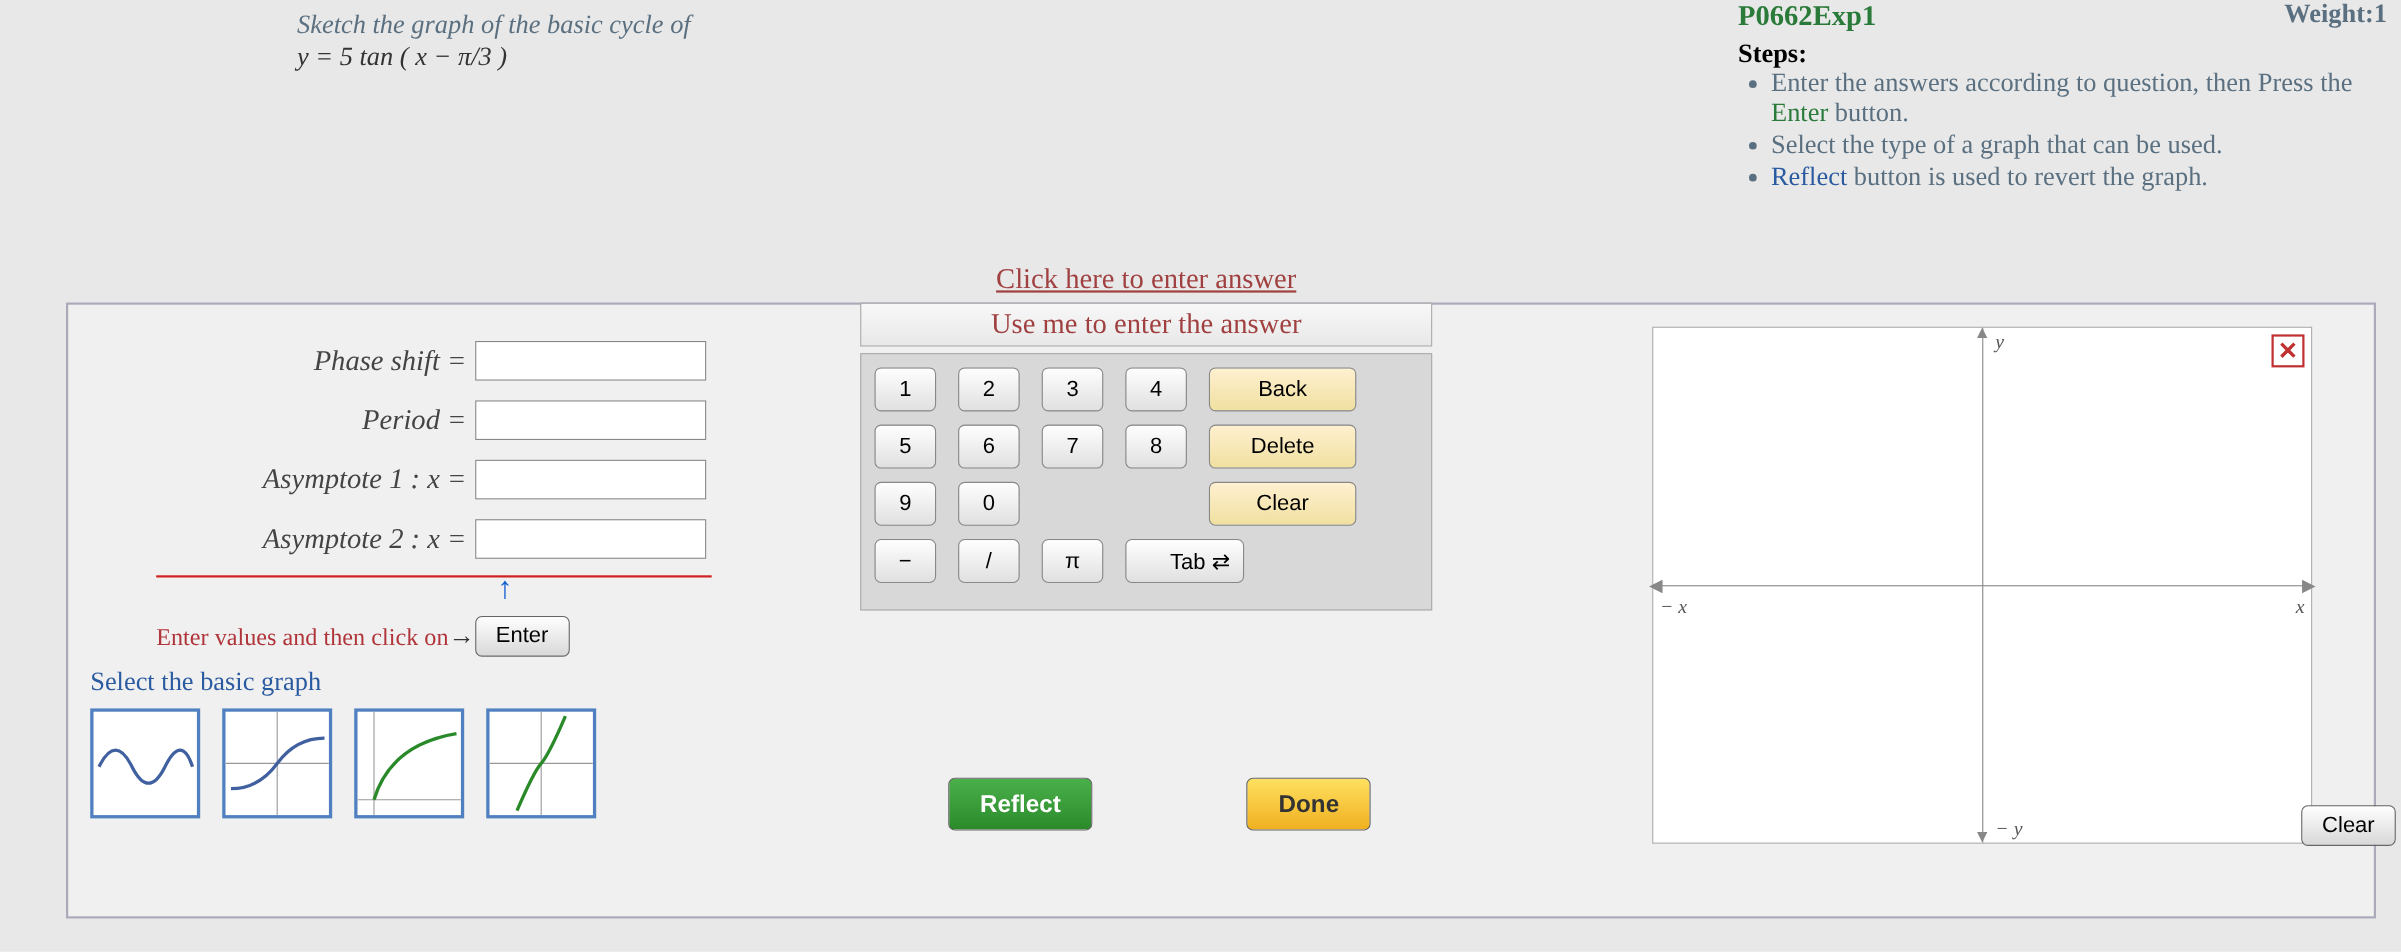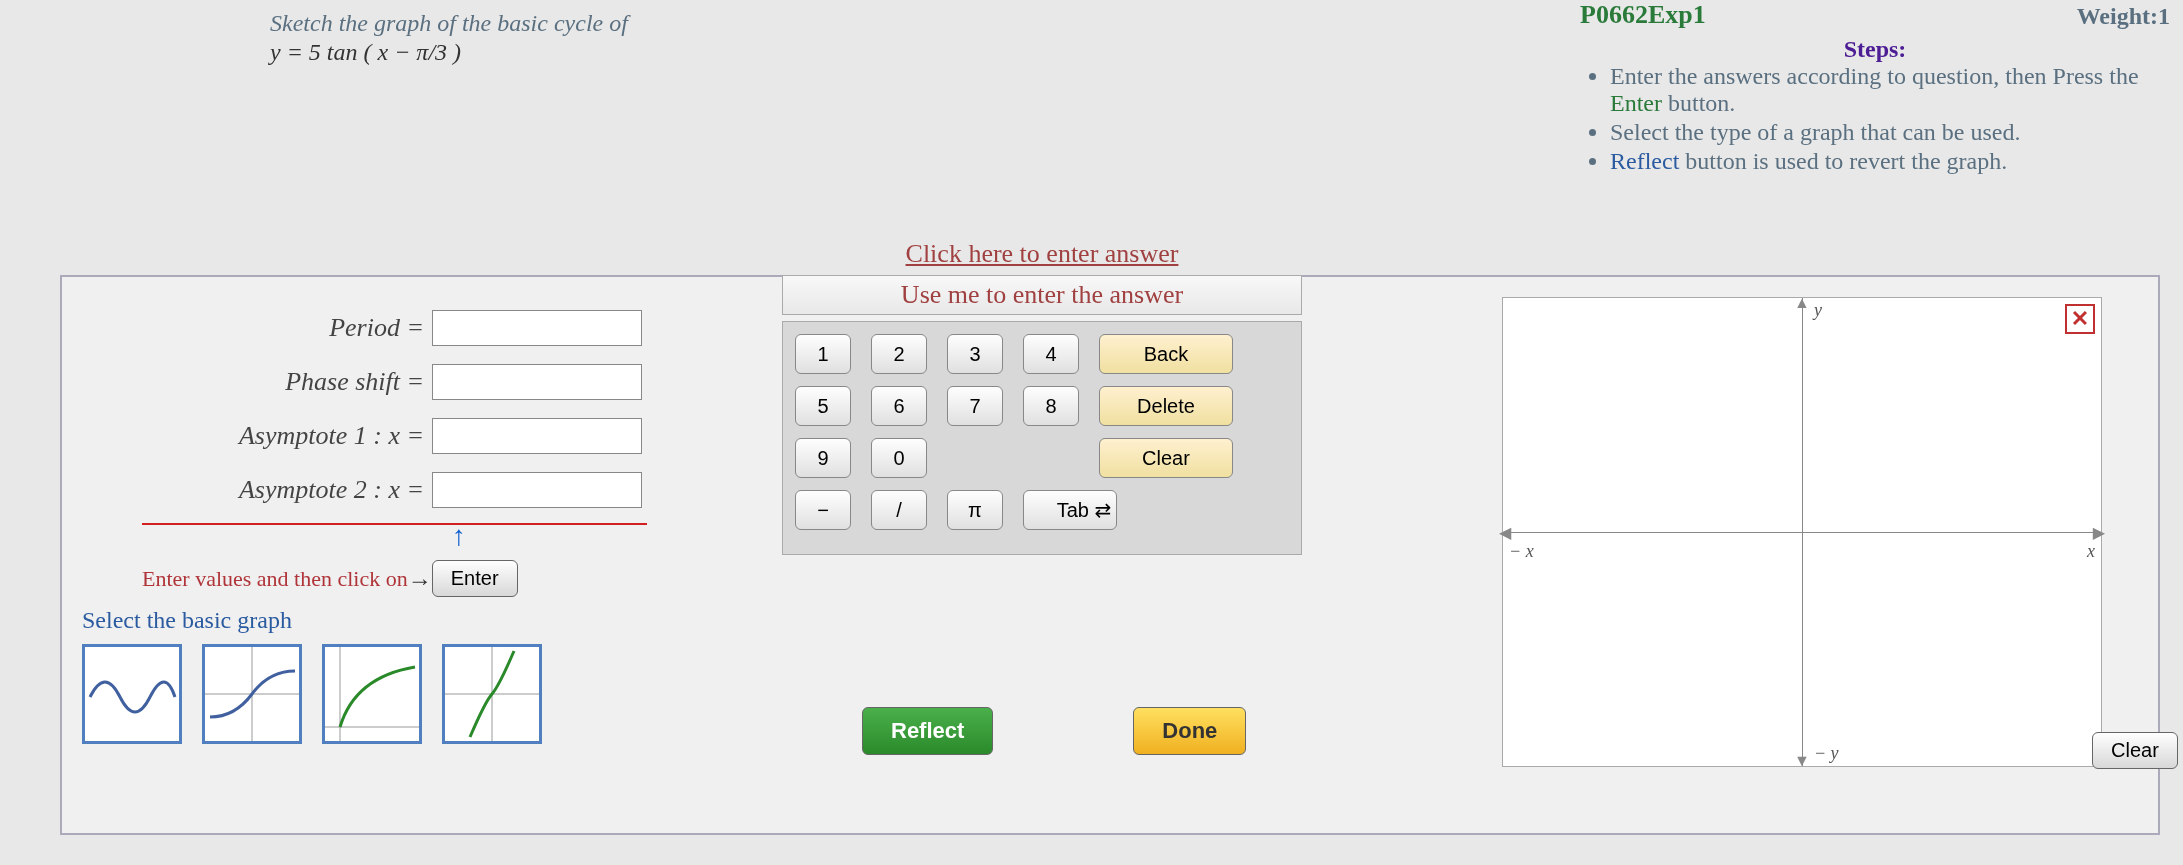--- a/index.html
+++ b/index.html
@@ -24,24 +24,24 @@
       font-style: italic;
       margin-top: 2px;
     }
     .info-area {
       position: absolute;
       left: 1580px;
       top: 0px;
       width: 590px;
       color: #5a7080;
     }
-    .info-row1 { display: flex; justify-content: space-between; align-items: flex-end; }
+    .info-row1 { display: flex; justify-content: space-between; }
     .problem-id { color: #2a7a3a; font-weight: bold; font-size: 26px; }
     .weight { color: #5a7080; font-weight: bold; }
-    .steps-label { color: #4c1d95; font-weight: bold; margin-top: 6px; text-align: center; }
+    .steps-label { color: #000000; font-weight: bold; margin-top: 6px; }
     .info-area ul { list-style: disc; margin-left: 30px; color: #5a7080; }
     .info-area li { margin-bottom: 2px; font-size: 24px; }
     .link-green { color: #2a7a3a; }
     .link-blue { color: #2a5aa0; }
 
     .main-box {
       position: absolute;
       left: 60px;
       top: 275px;
       width: 2100px;
@@ -119,21 +119,21 @@
     }
     .keypad-row { display: flex; gap: 20px; margin-bottom: 12px; align-items: center; }
     .key-btn {
       width: 56px; height: 40px;
       background: linear-gradient(#fefefe,#e0e0e0);
       border: 1px solid #888; border-radius: 6px;
       font-size: 20px; cursor: pointer;
       display: flex; align-items: center; justify-content: center;
     }
     .key-btn.wide { width: 134px; background: linear-gradient(#fff0d0,#f0e0a0); }
-    .key-btn.tab { width: 94px; padding-left: 28px; }
+    .key-btn.tab { width: 108px; padding-left: 28px; }
 
     .select-graph-area {
       position: absolute;
       left: 20px;
       top: 330px;
     }
     .select-label { color: #2a5aa0; font-size: 24px; margin-bottom: 10px; }
     .graph-options { display: flex; gap: 20px; }
     .graph-opt {
       width: 100px; height: 100px;
@@ -215,25 +215,25 @@
     <li>
       <span class="link-blue">Reflect</span><span> button is used to revert the graph.</span>
     </li>
   </ul>
 </div>
 
 <div class="main-box">
 
   <div class="inputs-col">
     <div class="input-row">
+      <div class="input-label">Phase shift  =</div>
+      <input class="input-field" value="" style="">
+    </div>
+    <div class="input-row">
       <div class="input-label">Period  =</div>
-      <input class="input-field" value="" style="">
-    </div>
-    <div class="input-row">
-      <div class="input-label">Phase shift  =</div>
       <input class="input-field" value="" style="">
     </div>
     <div class="input-row">
       <div class="input-label">Asymptote 1 : x  =</div>
       <input class="input-field" value="" style="">
     </div>
     <div class="input-row">
       <div class="input-label">Asymptote 2 : x  =</div>
       <input class="input-field" value="" style="">
     </div>

